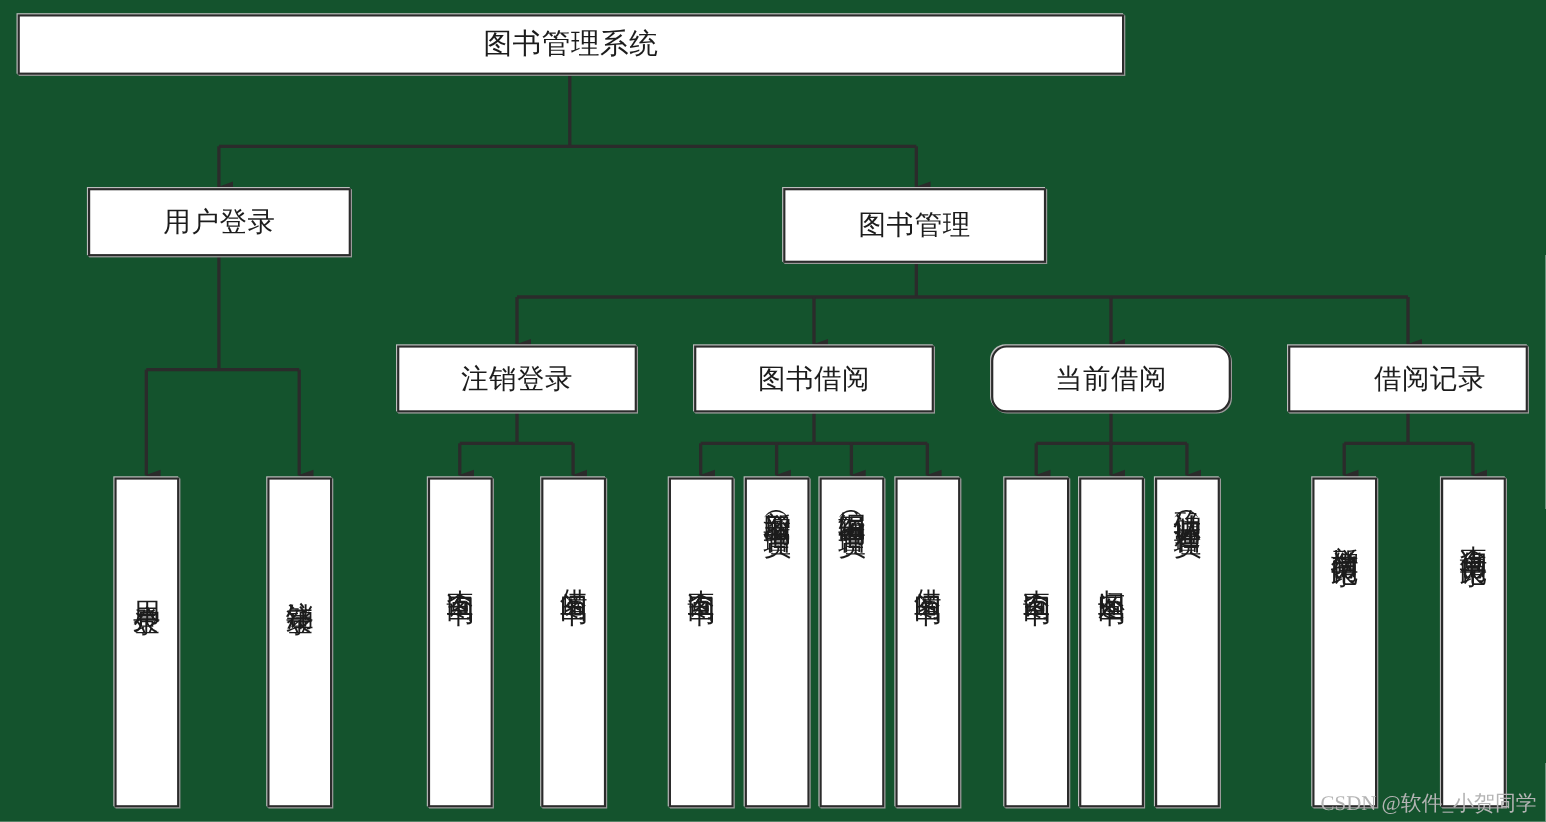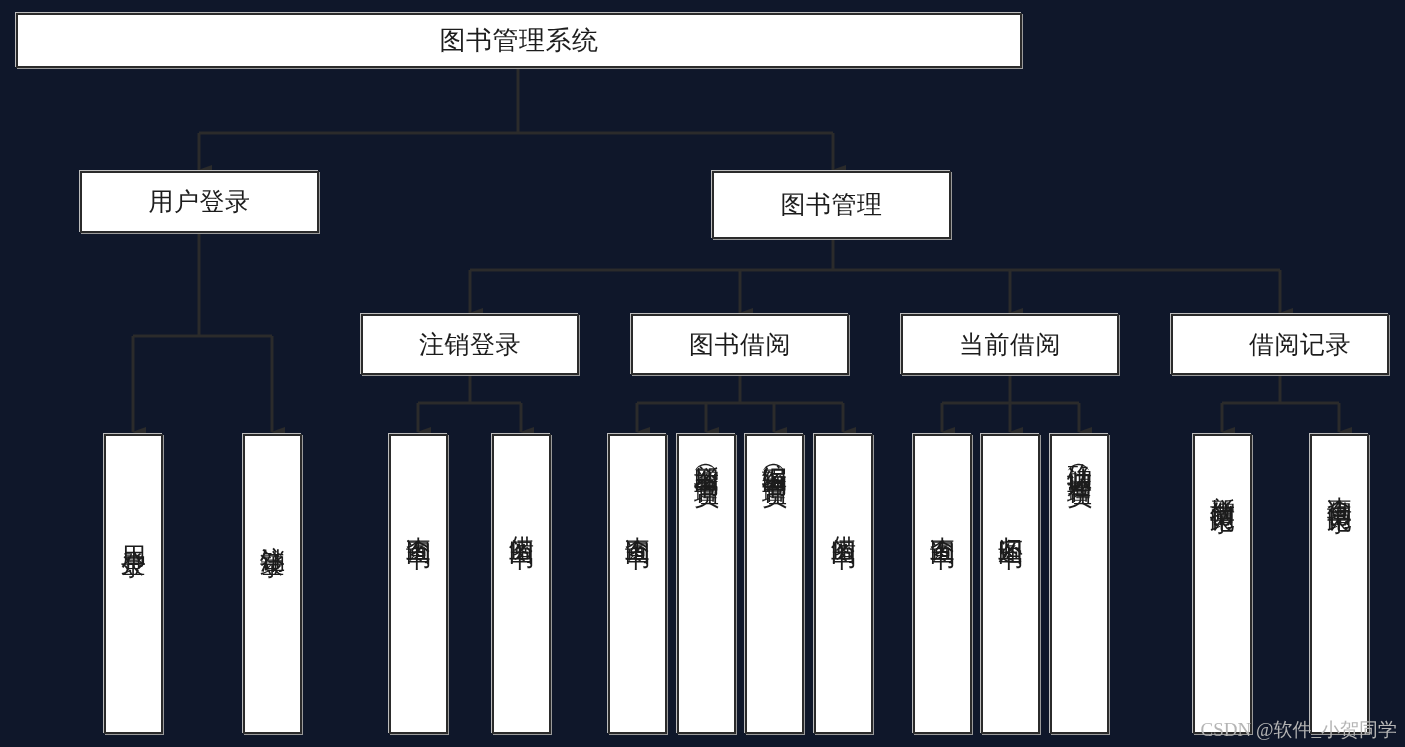--- a/index.html
+++ b/index.html
@@ -10,21 +10,21 @@
   body {
     width: 1405px;
     height: 747px;
     font-family: "DejaVu Sans", "Liberation Sans", sans-serif;
     overflow: hidden;
   }
   #stage {
     position: relative;
     width: 1405px;
     height: 747px;
-    background: #0f172a;
+    background: #14532d;
   }
   #edges {
     position: absolute;
     left: 0;
     top: 0;
     width: 1405px;
     height: 747px;
     pointer-events: none;
   }
 
@@ -148,21 +148,21 @@
   </div>
 
   <div class="node horiz" style="left:361px; top:314px; width:218px; height:61px;">
     <span class="lbl">注销登录</span>
   </div>
 
   <div class="node horiz" style="left:631px; top:314px; width:218px; height:61px;">
     <span class="lbl">图书借阅</span>
   </div>
 
-  <div class="node horiz" style="left:901px; top:314px; width:218px; height:61px;">
+  <div class="node horiz" style="left:901px; top:314px; width:218px; height:61px;border-radius:14px;">
     <span class="lbl">当前借阅</span>
   </div>
 
   <div class="node horiz" style="left:1171px; top:314px; width:218px; height:61px;padding-left:40px;">
     <span class="lbl">借阅记录</span>
   </div>
 
   <div class="node vert" style="left:104px; top:434px; width:59px; height:300px; padding-top:90px;">
     <span class="lbl">用户登录</span>
   </div>

